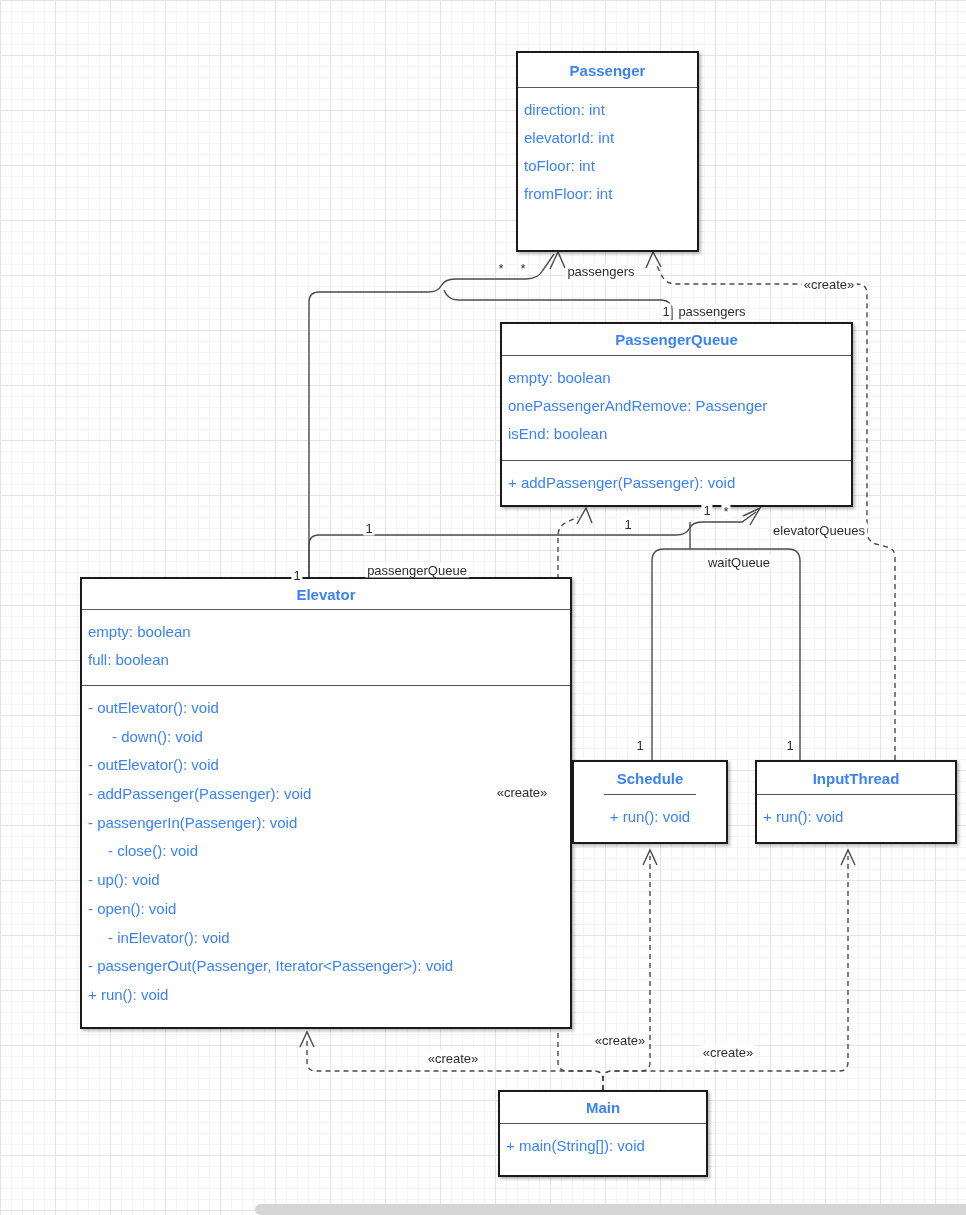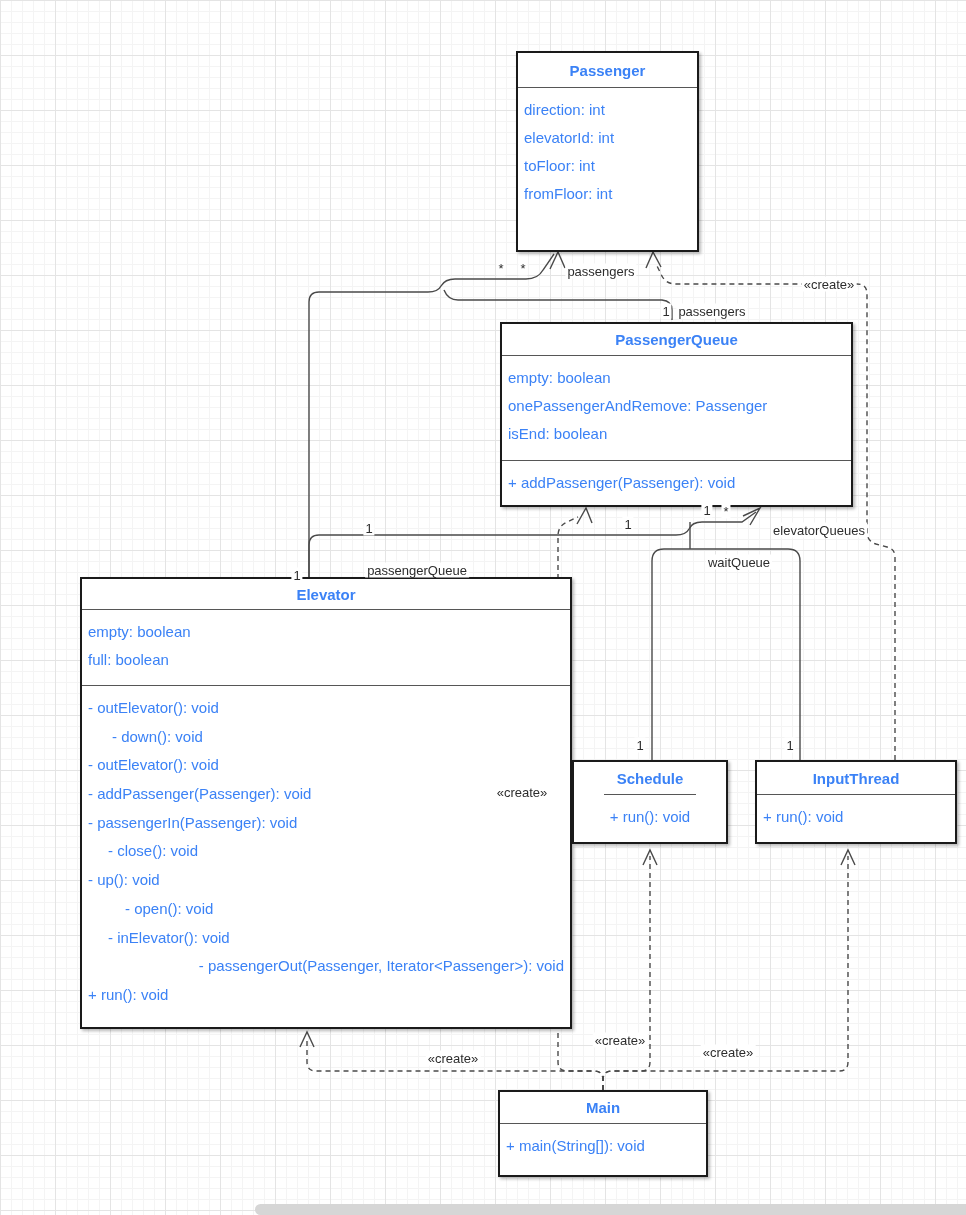--- a/index.html
+++ b/index.html
@@ -100,23 +100,23 @@
         <div class="uml-row">full: boolean</div>
       </div>
       <div class="uml-comp grow">
         <div class="uml-row" style="height: 28.7px; line-height: 28.7px;">- outElevator(): void</div>
         <div class="uml-row" style="height: 28.7px; line-height: 28.7px; padding-left: 30px;">- down(): void</div>
         <div class="uml-row" style="height: 28.7px; line-height: 28.7px;">- outElevator(): void</div>
         <div class="uml-row" style="height: 28.7px; line-height: 28.7px;">- addPassenger(Passenger): void</div>
         <div class="uml-row" style="height: 28.7px; line-height: 28.7px;">- passengerIn(Passenger): void</div>
         <div class="uml-row" style="height: 28.7px; line-height: 28.7px; margin-left: 20px;">- close(): void</div>
         <div class="uml-row" style="height: 28.7px; line-height: 28.7px;">- up(): void</div>
-        <div class="uml-row" style="height: 28.7px; line-height: 28.7px; margin-left: 37px;">- open(): void</div>
+        <div class="uml-row" style="height: 28.7px; line-height: 28.7px;">- open(): void</div>
         <div class="uml-row" style="height: 28.7px; line-height: 28.7px; margin-left: 20px;">- inElevator(): void</div>
-        <div class="uml-row" style="height: 28.7px; line-height: 28.7px; text-align: right;">- passengerOut(Passenger, Iterator&lt;Passenger&gt;): void</div>
+        <div class="uml-row" style="height: 28.7px; line-height: 28.7px;">- passengerOut(Passenger, Iterator&lt;Passenger&gt;): void</div>
         <div class="uml-row" style="height: 28.7px; line-height: 28.7px;">+ run(): void</div>
       </div>
     </div>
     <div class="uml-class" style="left: 572px; top: 760px; width: 156px; height: 84px; align-items: center;">
       <div class="uml-title" style="height: 32px;">Schedule</div>
       <div class="uml-comp grow">
         <div class="uml-row" style="height: 28px; line-height: 28px;">+ run(): void</div>
       </div>
     </div>
     <div class="uml-class" style="left: 755px; top: 760px; width: 202px; height: 84px;">

